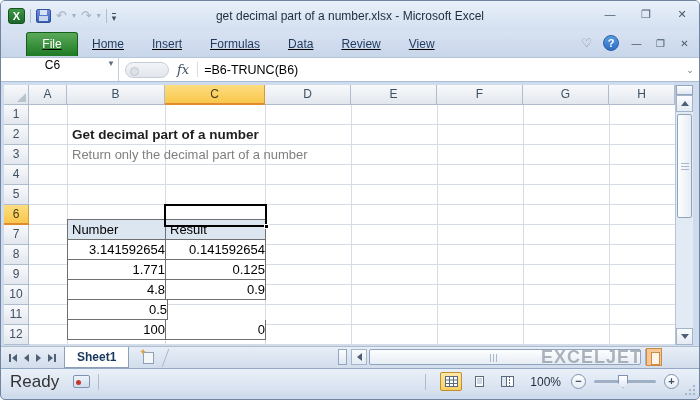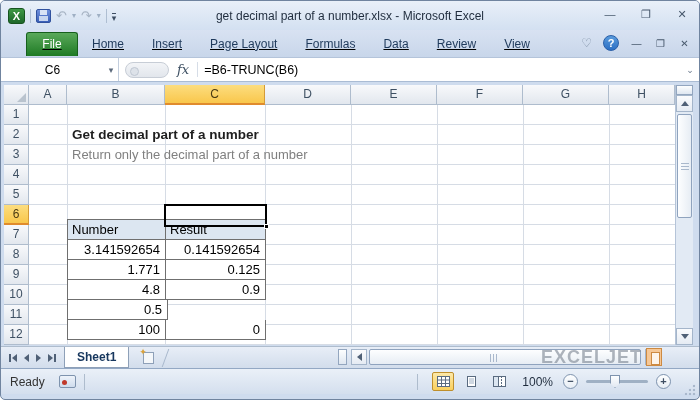--- a/index.html
+++ b/index.html
@@ -33,21 +33,21 @@
   .rtab { height:24px; padding:0 14px; font-size:12px; color:#1e395b; line-height:24px; }
   .ribbon-right { position:absolute; right:8px; top:5px; display:flex; align-items:center; gap:11px; }
   .heart { color:#7d8ea4; font-size:12px; }
   .help-circle { width:16px; height:16px; border-radius:50%; background:linear-gradient(#5a9bdc,#2c6fc4);
                  border:1px solid #2a5fa8; color:#fff; font-size:11px; font-weight:bold; text-align:center; line-height:15px; }
   .wb-glyph { color:#48596d; font-size:10px; width:13px; text-align:center; }
 
   
   .fbar { position:absolute; left:0; top:57px; width:100%; height:24px; background:#fff;
           border-bottom:1px solid #aabcd4; display:flex; align-items:center; }
-  .namebox { width:118px; height:100%; border-right:1px solid #c3cedd; display:flex; align-items:center; }
+  .namebox { width:118px; height:100%; border-right:1px solid #c3cedd; display:flex; align-items:flex-start; }
   .namebox-text { flex:1; text-align:center; font-size:12px; color:#000; }
   .nb-drop { width:14px; color:#5c6a7c; font-size:9px; text-align:center; }
   .pill { width:44px; height:16px; margin:0 6px; border:1px solid #c7cdd6; border-radius:8px;
           background:linear-gradient(#f2f4f7,#e2e6ec); position:relative; }
   .pill:before { content:""; position:absolute; left:4px; top:4px; width:7px; height:7px; border-radius:50%;
                  background:#dde2e9; border:1px solid #bfc7d2; }
   .fx { font-family:"DejaVu Serif", serif; font-style:italic; font-size:13px; color:#3e5063; padding:0 8px 0 2px;
         border-right:1px solid #d6dde7; }
   .formula-text { flex:1; font-size:12.5px; color:#000; padding-left:6px; }
   .fbar-expand { width:18px; color:#6b7a8d; font-size:9px; text-align:center; }
@@ -70,21 +70,21 @@
   .doc-title { position:absolute; left:71px; top:124px; height:20px; line-height:20px;
                font-size:13.5px; font-weight:bold; color:#1f1f1f; }
   .doc-sub { position:absolute; left:71px; top:144px; height:20px; line-height:20px; font-size:13px; color:#808080; }
 
   .xl-table { position:absolute; left:66px; top:184px; width:199px; border-top:1px solid #6f6f6f; border-left:1px solid #6f6f6f;margin-top:34px; }
   .trow { display:flex; height:20px; }
   .tcell { border-right:1px solid #6f6f6f; border-bottom:1px solid #6f6f6f; font-size:13px; line-height:19px; background:#fff; }
   .tcell.c1 { width:98px; }
   .tcell.c2 { width:100px; }
   .tcell.head { background:#dce6f1; padding-left:4px; }
-  .tcell.num { text-align:right; padding-right:5px; color:#000; }
+  .tcell.num { text-align:right; color:#000; }
 
   .sel-box { position:absolute; left:163px; top:203px; width:103px; height:23px; border:2px solid #000; }
   .fill-handle { position:absolute; right:-4px; bottom:-4px; width:5px; height:5px; background:#000; border:1px solid #fff; }
 
   
   .vscroll { position:absolute; left:674px; top:84px; width:18px; height:260px; background:#e2eaf4; border-left:1px solid #b5c4d8; }
   .split-v { height:10px; background:linear-gradient(#fdfefe,#dfe7f1); border:1px solid #93a6bf; }
   .sbtn { height:17px; background:linear-gradient(#fafbfd,#e5ebf3); border:1px solid #a4b5ca; display:flex; align-items:center; justify-content:center; }
   .tri-up { border-left:4px solid transparent; border-right:4px solid transparent; border-bottom:5px solid #4f6076; }
   .tri-dn { border-left:4px solid transparent; border-right:4px solid transparent; border-top:5px solid #4f6076; }
@@ -119,25 +119,25 @@
                   background:repeating-linear-gradient(to right,#a9b8cc 0 1px, transparent 1px 3px); }
 
   .watermark { position:absolute; left:540px; top:346px; height:20px; display:flex; align-items:center; z-index:5; }
   .wm-text { font-size:18px; font-weight:bold; letter-spacing:1px; color:rgba(130,140,152,0.65); line-height:20px; }
   .wm-box { width:16px; height:18px; margin-left:4px; background:#f6c795; border:1px solid #cd8a42; position:relative; }
   .wm-box:before { content:""; position:absolute; left:4px; top:3px; width:7px; height:11px; background:#fdf4ea; border:1px solid #cd8a42; }
 
   
   .statusbar { position:absolute; left:0; top:367px; width:100%; height:26px;
                background:linear-gradient(#eaf0f8,#d4dfee); border-top:1px solid #93a8c4; display:flex; align-items:center; }
-  .ready { font-size:12px; color:#333; padding:0 14px 0 9px; }
+  .ready { font-size:17px; color:#333; padding:0 14px 0 9px; }
   .macro-icon { width:17px; height:13px; background:linear-gradient(#eef3fa,#cfdced); border:1px solid #7e93ae; border-radius:2px; position:relative; }
   .macro-icon:before { content:""; position:absolute; left:2px; bottom:2px; width:5px; height:5px; border-radius:50%; background:#c0392b; }
   .sb-sep { width:1px; height:16px; background:#aebccd; margin:0 8px; }
-  .sb-right { margin-left:auto; display:flex; align-items:center; padding-right:28px; gap:6px; }
+  .sb-right { margin-left:auto; display:flex; align-items:center; padding-right:20px; gap:6px; }
   .viewbtn { width:22px; height:19px; border:1px solid transparent; border-radius:2px; display:flex; align-items:center; justify-content:center; }
   .viewbtn.active { background:linear-gradient(#fde9a9,#f9cf5e); border:1px solid #bf8f2c; }
   .zoom-label { font-size:12px; color:#1f2c3d; margin:0 4px 0 6px; }
   .zcirc { width:15px; height:15px; border-radius:50%; border:1px solid #7e93ae; background:linear-gradient(#fdfeff,#e7edf4);
            color:#3e4e63; font-size:11px; line-height:13px; text-align:center; font-weight:bold; }
   .ztrack { width:62px; height:3px; background:#9fb0c4; border-radius:2px; position:relative; margin:0 2px; }
   .zhandle { position:absolute; left:24px; top:-5px; width:10px; height:13px; background:linear-gradient(#fdfeff,#e2e9f2);
              border:1px solid #7e93ae; clip-path:polygon(0 0,100% 0,100% 62%,50% 100%,0 62%); }
   .grip-corner { position:absolute; right:3px; bottom:3px; width:12px; height:12px;
                  background:
@@ -170,21 +170,20 @@
       <span class="win-glyph">—</span>
       <span class="win-glyph">❐</span>
       <span class="win-glyph">✕</span>
     </div>
   </div>
 
   <div class="tabrow">
     <div class="file-tab">File</div>
     <div class="rtab">Home</div>
     <div class="rtab">Insert</div>
-    <div class="rtab">Page Layout</div>
     <div class="rtab">Formulas</div>
     <div class="rtab">Data</div>
     <div class="rtab">Review</div>
     <div class="rtab">View</div>
     <div class="ribbon-right">
       <span class="heart">♡</span>
       <div class="help-circle">?</div>
       <span class="wb-glyph">—</span>
       <span class="wb-glyph">❐</span>
       <span class="wb-glyph">✕</span>

